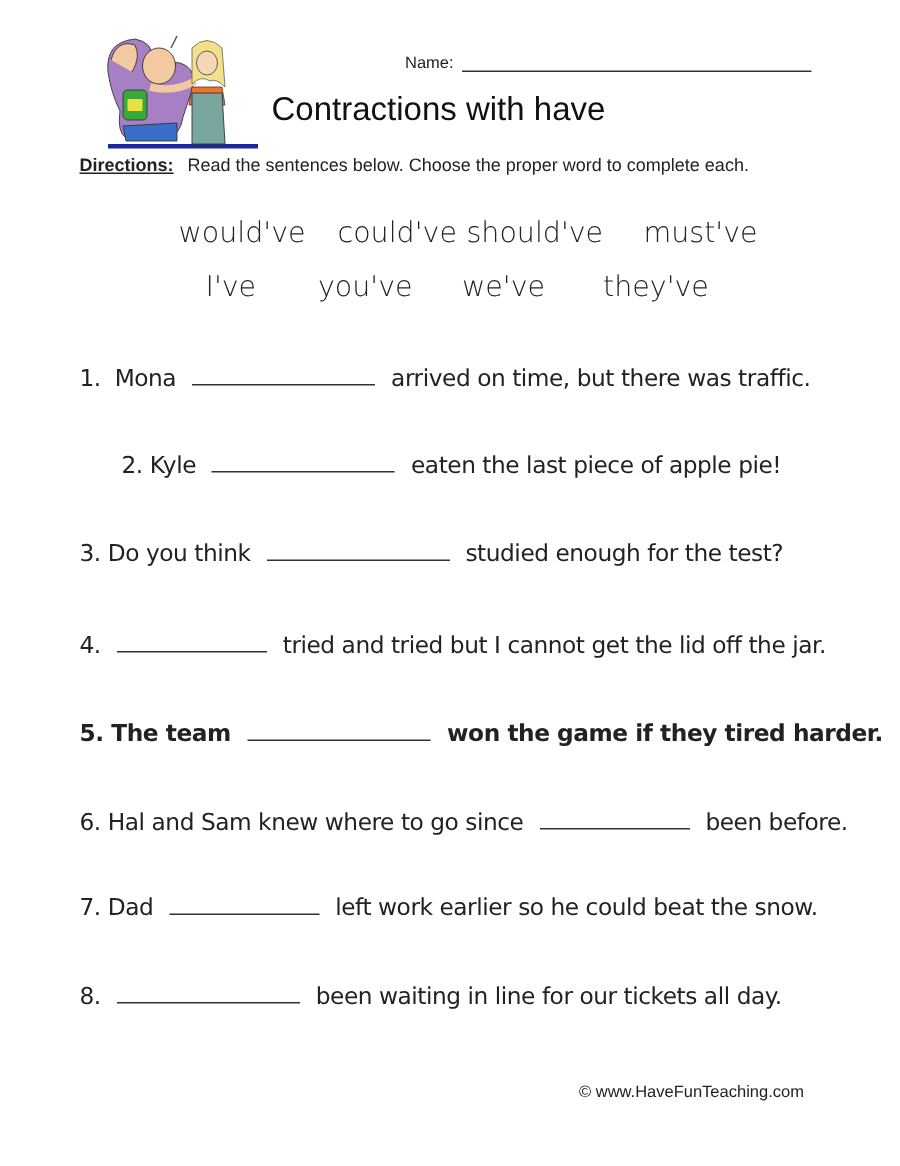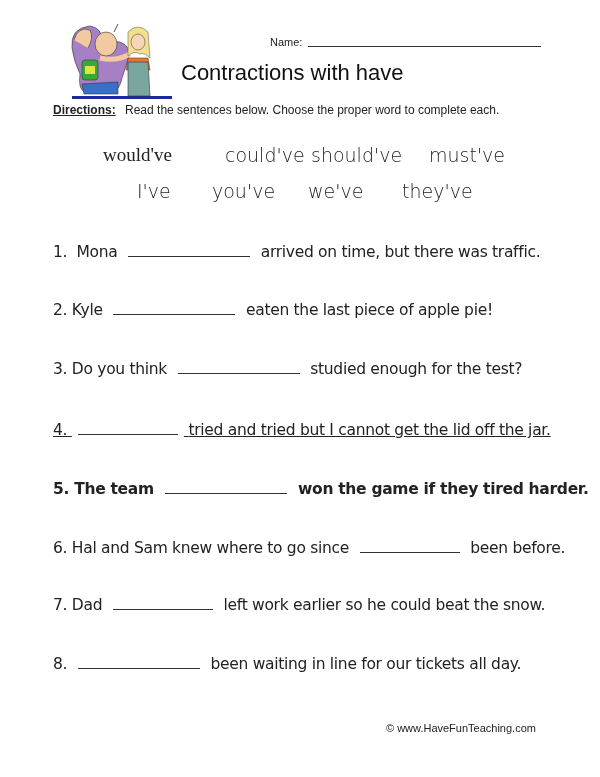--- a/index.html
+++ b/index.html
@@ -1,18 +1,18 @@
 <!DOCTYPE html>
 <html><head>
   <meta charset="utf-8">
   <style>
     html, body { margin: 0; padding: 0; background: #ffffff; }
     body { width: 600px; height: 777px; position: relative; overflow: hidden; font-family: "Liberation Sans", sans-serif; color: #222; }
     .clipart { position: absolute; left: 60px; top: 18px; width: 112px; height: 84px; }
-    .name-row { position: absolute; left: 270px; top: 36px; font-size: 11px; color: #222; display: flex; align-items: flex-start; }
+    .name-row { position: absolute; left: 270px; top: 36px; font-size: 11px; color: #222; display: flex; align-items: center; }
     .name-line { display: inline-block; width: 233px; border-bottom: 1px solid #333; margin-left: 6px; height: 10px; }
     .title { position: absolute; left: 181px; top: 60px; font-size: 22px; text-decoration-thickness: 1px; text-underline-offset: 3px; color: #111; }
     .directions { position: absolute; left: 53px; top: 103px; font-size: 12px; color: #222; white-space: nowrap; }
     .directions .label { font-weight: bold; text-decoration: underline; margin-right: 6px; }
     .word-bank { position: absolute; left: 0; top: 140px; width: 600px; font-family: "DejaVu Sans", sans-serif; font-weight: 200; color: #222; }
     .wb-row { position: absolute; display: block; font-size: 19px; white-space: nowrap; }
     .wb-row span { position: absolute; }
     .questions { position: absolute; left: 53px; top: 0; width: 520px; font-family: "DejaVu Sans", sans-serif; font-size: 15.5px; color: #222; }
     .q { position: absolute; left: 0; white-space: nowrap; letter-spacing: -0.3px; }
     .blank { display: inline-block; border-bottom: 1px solid #333; height: 1px; vertical-align: baseline; margin: 0 6px; }
@@ -51,53 +51,53 @@
 
 <div class="title">Contractions with have</div>
 
 <div class="directions">
   <span class="label">Directions:</span>
   <span>Read the sentences below.  Choose the proper word to complete each.</span>
 </div>
 
 <div class="word-bank">
   <div class="wb-row" style="top:4px; left:0;">
-    <span style="left:103px;font-family:Liberation Serif, serif;">would've</span>
+    <span style="left:119px;">would've</span>
     <span style="left:205px;margin-left:20px;">could've</span>
     <span style="left:300px;margin-left:11px;">should've</span>
     <span style="left:429px;text-align:right;">must've</span>
   </div>
   <div class="wb-row" style="top:40px; left:0;">
     <span style="left:137px;">I've</span>
     <span style="left:212px;">you've</span>
     <span style="left:308px;">we've</span>
     <span style="left:402px;">they've</span>
   </div>
 </div>
 
 <div class="questions">
   <div class="q" style="top:243px;">
     <span>1.</span>&nbsp;
     <span>Mona</span>
     <span class="blank" style="width:122px;"></span>
     <span>arrived on time, but there was traffic.</span>
   </div>
-  <div class="q" style="top:301px;">
+  <div class="q" style="top:301px;margin-left:28px;">
     <span>2.</span>
     <span>Kyle</span>
     <span class="blank" style="width:122px;"></span>
     <span>eaten the last piece of apple pie!</span>
   </div>
   <div class="q" style="top:360px;">
     <span>3.</span>
     <span>Do you think</span>
     <span class="blank" style="width:122px;"></span>
     <span>studied enough for the test?</span>
   </div>
-  <div class="q" style="top:421px;text-decoration:underline;">
+  <div class="q" style="top:421px;">
     <span>4.</span>
     <span class="blank" style="width:100px;"></span>
     <span>tried and tried but I cannot get the lid off the jar.</span>
   </div>
   <div class="q" style="top:480px;font-weight:bold;">
     <span>5.</span>
     <span>The team</span>
     <span class="blank" style="width:122px;"></span>
     <span>won the game if they tired harder.</span>
   </div>

